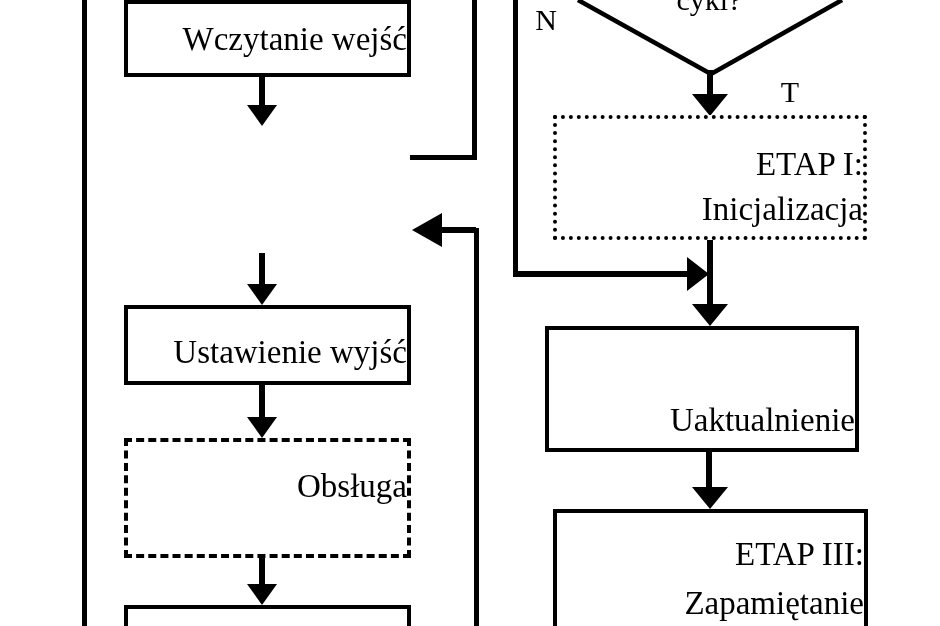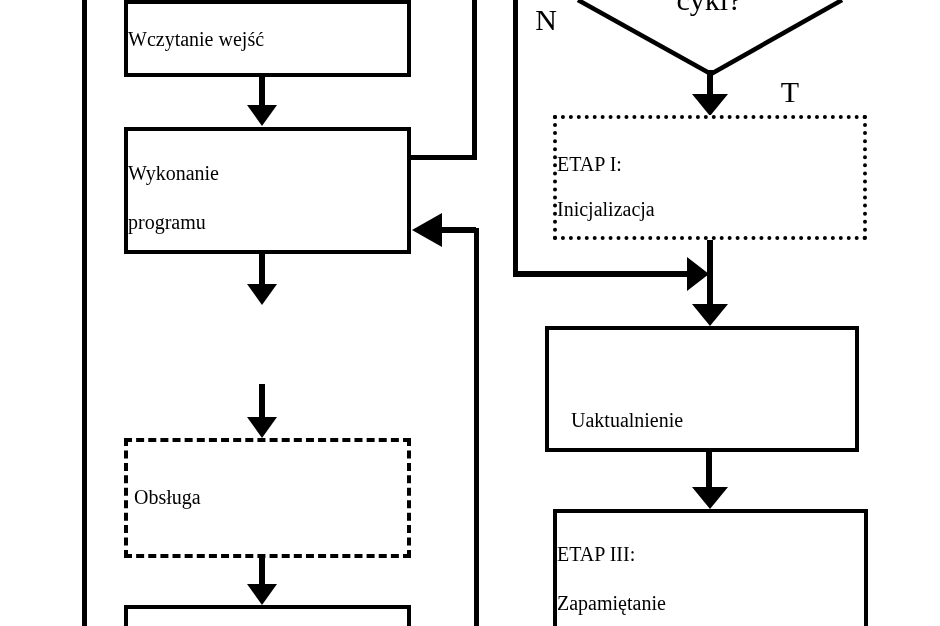--- a/index.html
+++ b/index.html
@@ -2,22 +2,22 @@
 <html><head>
 <meta charset="utf-8">
 <style>
   html,body{margin:0;padding:0;}
   body{width:940px;height:626px;overflow:hidden;background:#ffffff;
        font-family:"Liberation Serif","DejaVu Serif",serif;}
   #canvas{position:relative;width:940px;height:626px;overflow:hidden;background:#ffffff;color:#000;}
   .box{position:absolute;box-sizing:border-box;border:4px solid #000;background:#fff;}
   .box.dashed{border-style:dashed;}
   .box.dotted{border-style:dotted;}
-  .bline{position:absolute;left:0;right:0;text-align:left;
-         font-size:20px;line-height:30px;white-space:nowrap;}
+  .bline{position:absolute;left:0;right:0;text-align:right;
+         font-size:33px;line-height:30px;white-space:nowrap;}
   .lbl{position:absolute;font-size:30px;line-height:30px;text-align:center;white-space:nowrap;}
   .shaft-v{position:absolute;width:6px;background:#000;}
   .shaft-h{position:absolute;height:6px;background:#000;}
   .thin-v{position:absolute;width:5px;background:#000;}
   .thin-h{position:absolute;height:5px;background:#000;}
   .head-down{position:absolute;width:0;height:0;
              border-left:15px solid transparent;border-right:15px solid transparent;
              border-top:21px solid #000;}
   .head-down.big{border-left-width:18px;border-right-width:18px;border-top-width:22px;}
   .head-left{position:absolute;width:0;height:0;
@@ -72,28 +72,27 @@
   <div class="shaft-v" style="left:259px;top:384px;height:35px;"></div>
   <div class="head-down" style="left:247px;top:417px;"></div>
 
   <div class="shaft-v" style="left:259px;top:557px;height:29px;"></div>
   <div class="head-down" style="left:247px;top:584px;"></div>
 
   <div class="box" style="left:124px;top:0;width:287px;height:77px;">
     <div class="bline" style="top:20px;">Wczytanie wejść</div>
   </div>
 
-  <div class="box" style="left:124px;top:127px;width:287px;height:127px;">
-    <div class="bline" style="top:27px;">Wykonanie</div>
-    <div class="bline" style="top:76px;">programu</div>
+
+  <div class="box" style="left:124px;top:305px;width:287px;height:80px;">
+    <div class="bline" style="top:28px;">Ustawienie wyjść</div>
   </div>
 
-
   <div class="box dashed" style="left:124px;top:438px;width:287px;height:120px;">
-    <div class="bline" style="top:40px;padding-left:6px;">Obsługa</div>
+    <div class="bline" style="top:29px;padding-left:6px;">Obsługa</div>
   </div>
 
   <div class="box" style="left:124px;top:605px;width:287px;height:50px;"></div>
 
   <div class="box dotted" style="left:553px;top:115px;width:314px;height:125px;">
     <div class="bline" style="top:30px;">ETAP I:</div>
     <div class="bline" style="top:75px;">Inicjalizacja</div>
   </div>
 
   <div class="box" style="left:545px;top:326px;width:314px;height:126px;">

